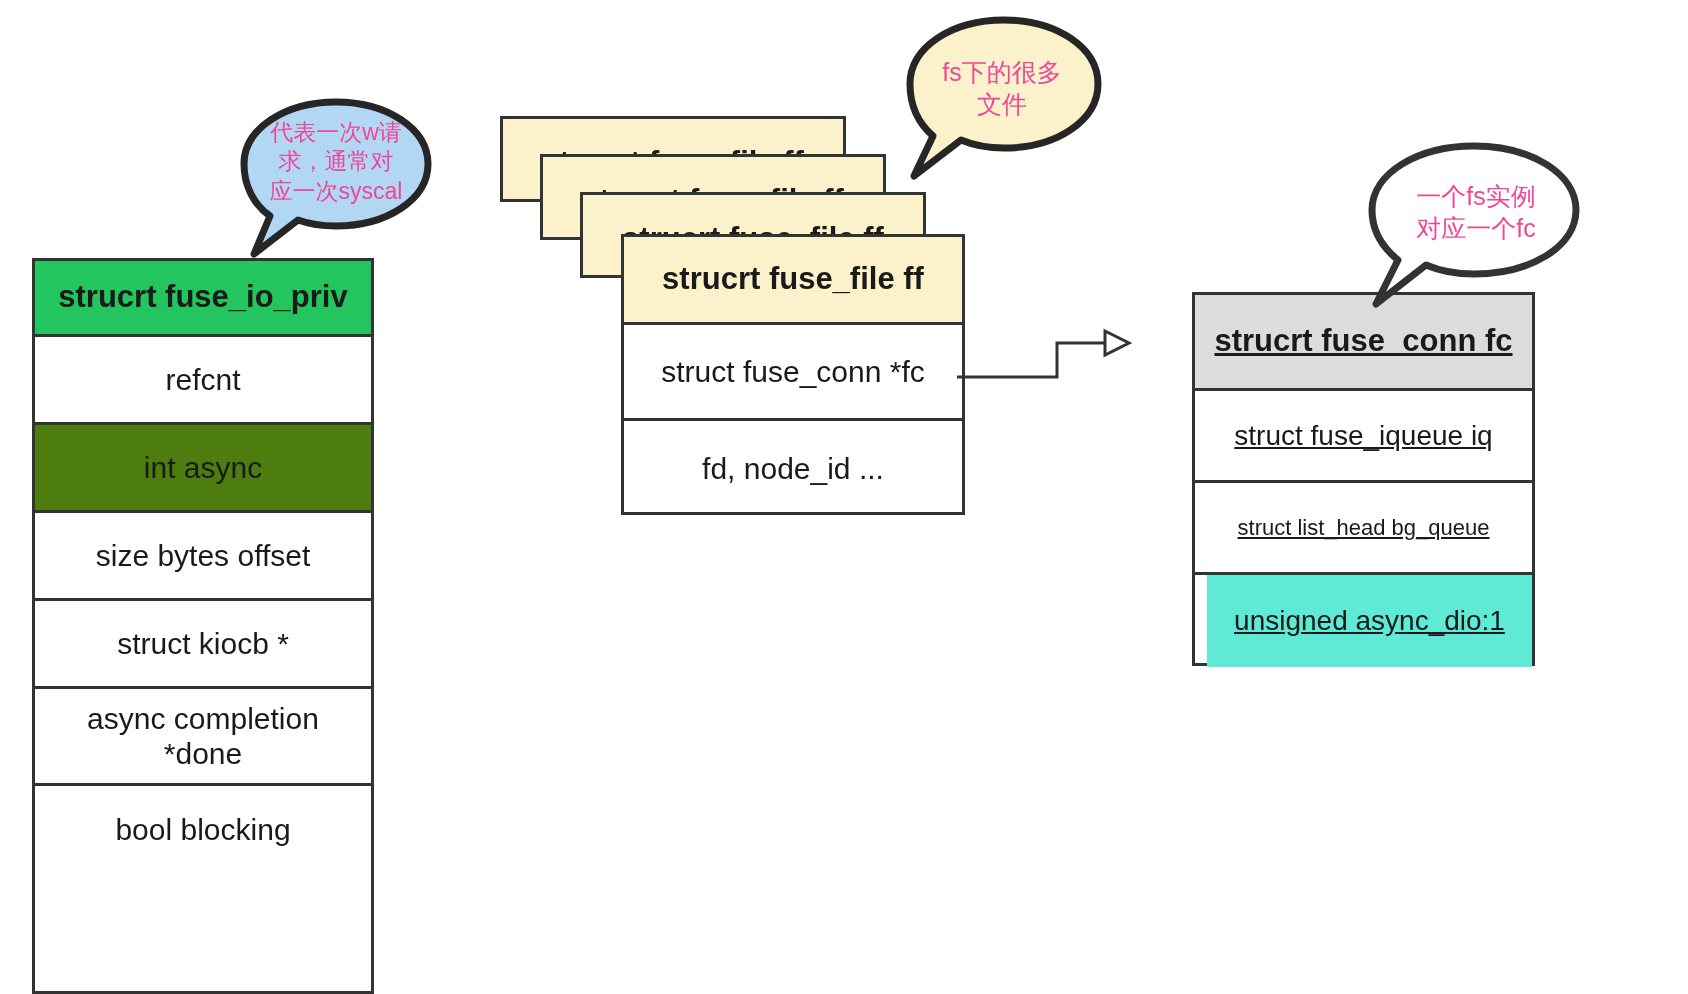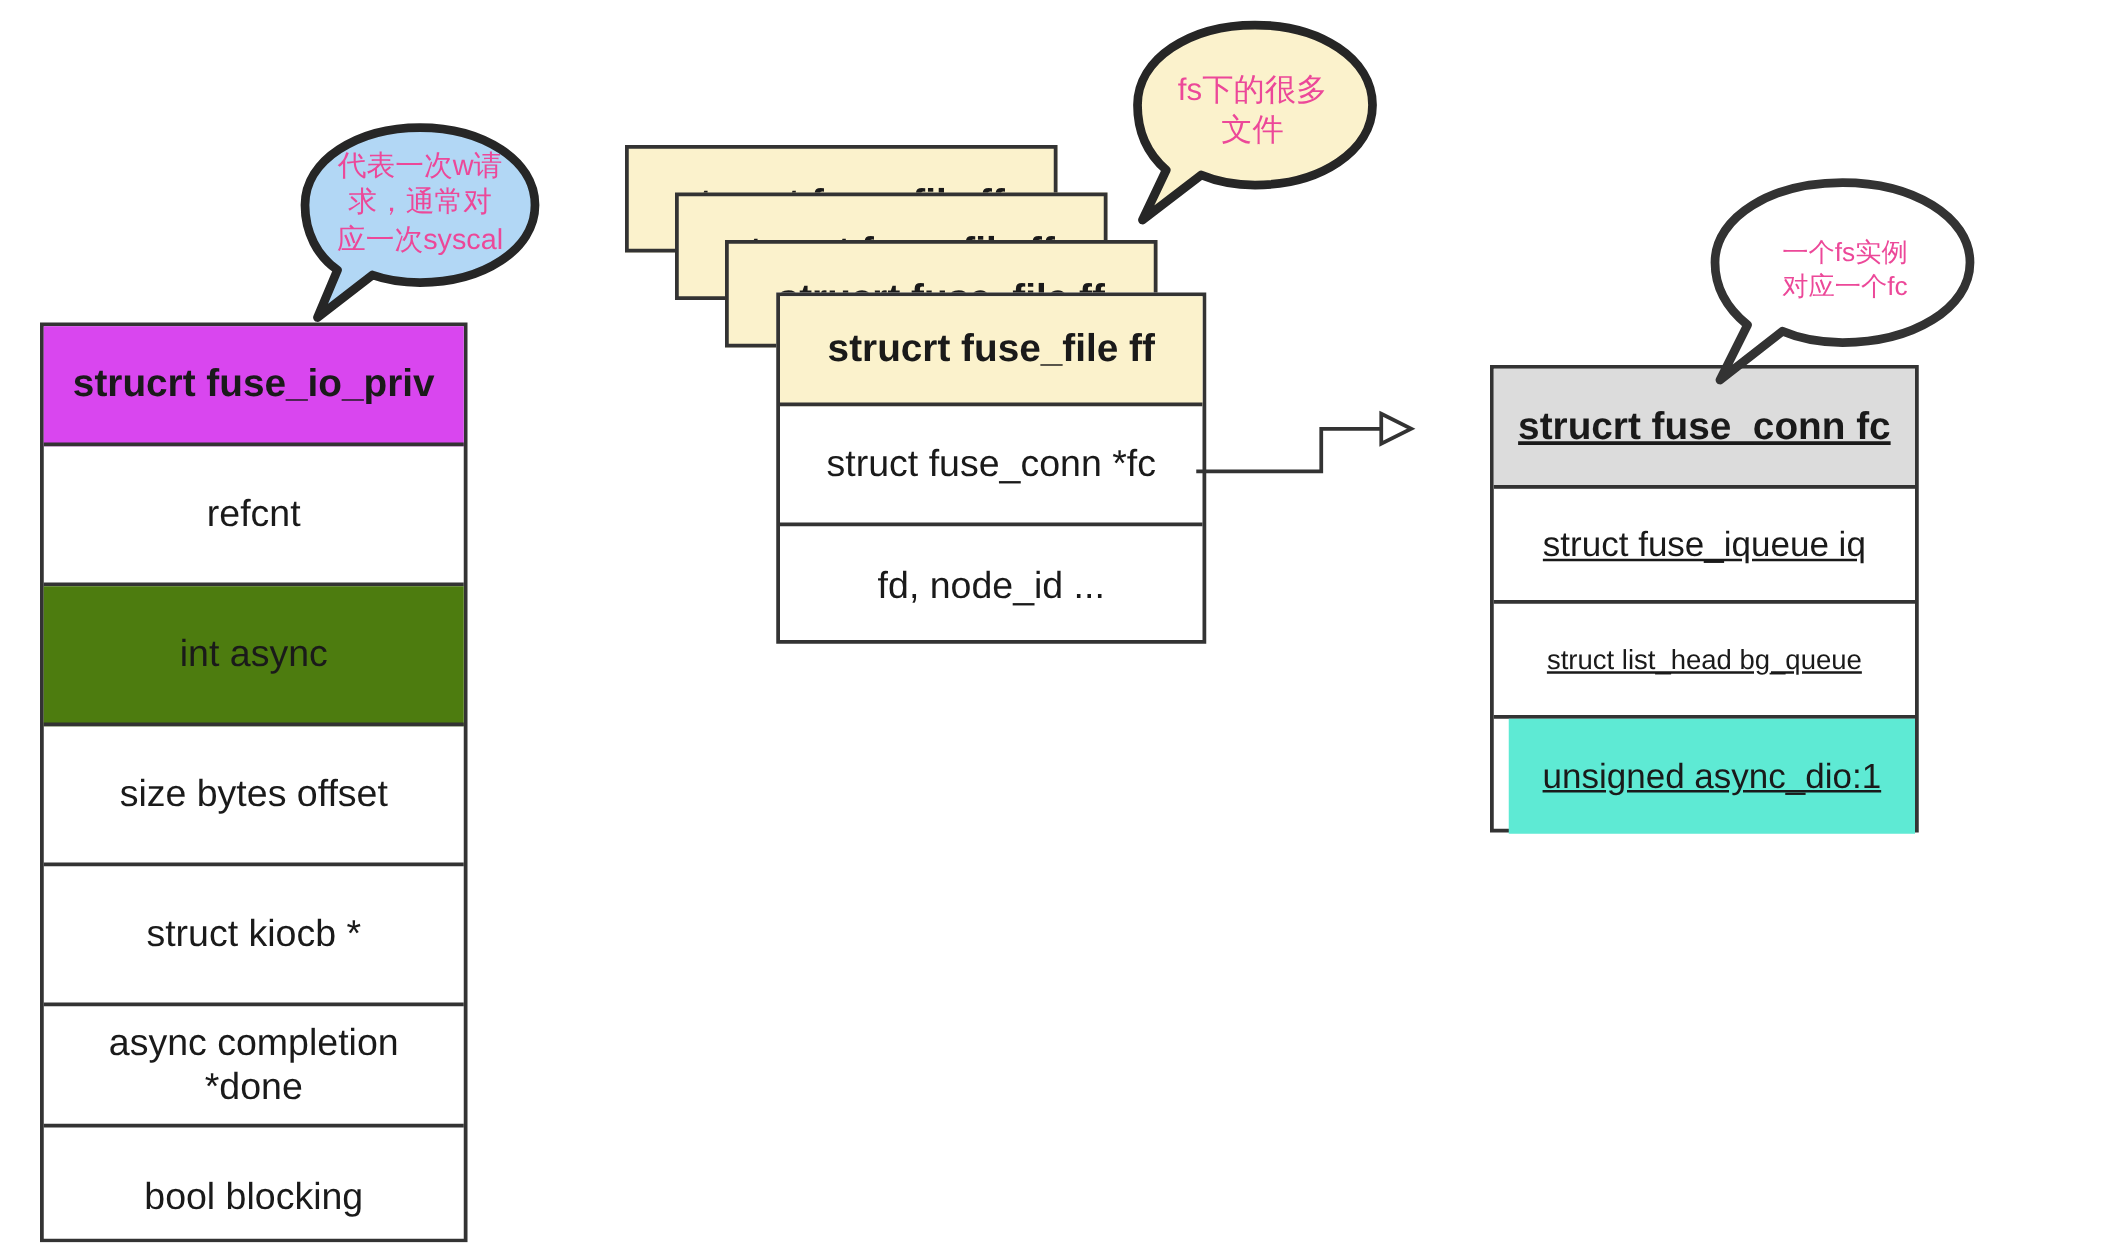--- a/index.html
+++ b/index.html
@@ -40,22 +40,22 @@
   .row.header { font-weight: bold; }
 
   
   #box-io-priv {
     left: 32px;
     top: 258px;
     width: 342px;
     height: 736px;
     font-size: 30px;
   }
-  #box-io-priv .row { height: 112px; }
-  #box-io-priv .row.header { height: 96px; font-size: 31px; background: #d946ef; }
+  #box-io-priv .row { height: 88px; }
+  #box-io-priv .row.header { height: 76px; font-size: 31px; background: #22c55e; }
   #box-io-priv .row.green { background: #4d7c0f; }
   #box-io-priv .row.tall { height: 97px; }
 
   
   .stack-card {
     position: absolute;
     box-sizing: border-box;
     border: 3px solid #333333;
     background: #fbf2cc;
     font-weight: bold;
@@ -119,22 +119,22 @@
   }
 
   #bubble-yellow { left: 900px; top: 14px; width: 204px; height: 172px; }
   #bubble-yellow .bubble-text {
     left: 26px; top: 42px; width: 152px;
     font-size: 25px;
   }
 
   #bubble-white { left: 1362px; top: 140px; width: 222px; height: 172px; }
   #bubble-white .bubble-text {
-    left: 30px; top: 50px; width: 168px;
-    font-size: 21px;
+    left: 30px; top: 40px; width: 168px;
+    font-size: 25px;
   }
 </style>
 </head>
 <body>
 
 <div id="canvas">
 
   <div class="struct-box" id="box-io-priv">
     <div class="row header">strucrt fuse_io_priv</div>
     <div class="row">refcnt</div>

